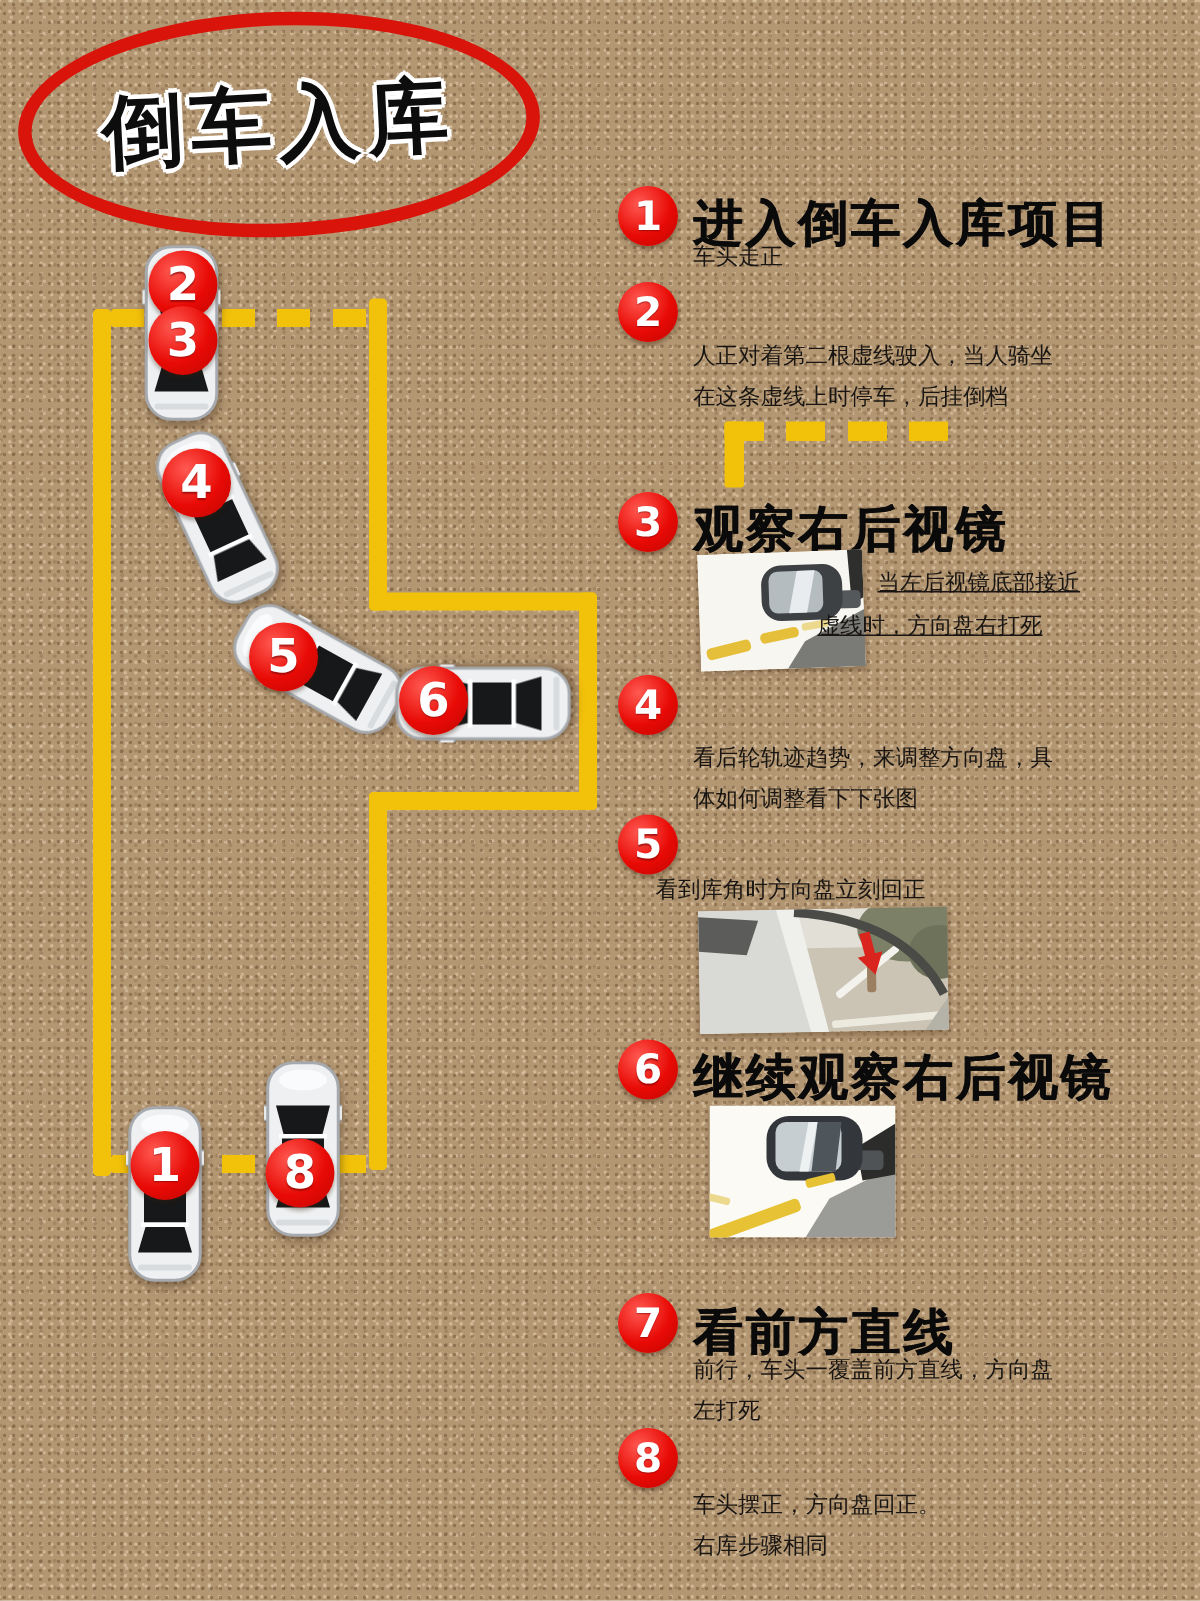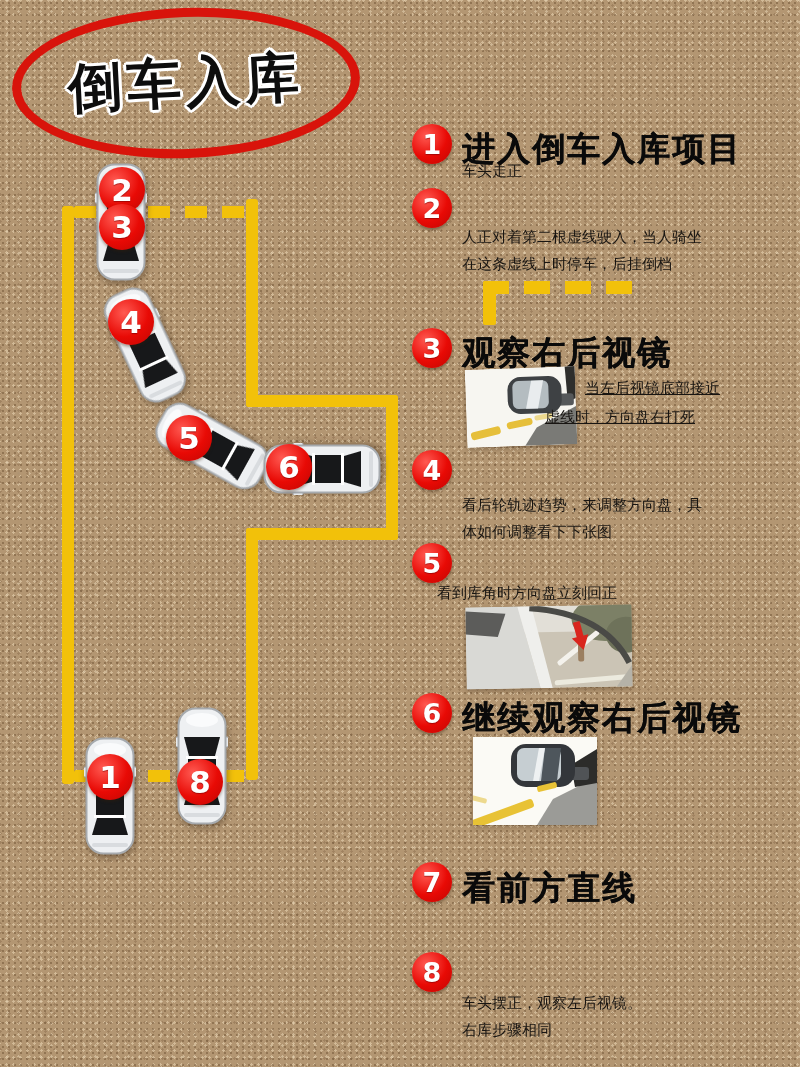--- a/index.html
+++ b/index.html
@@ -200,18 +200,20 @@
       <polygon points="72,11 88,11 84,44 68,44" fill="#4e565c"></polygon>
       <polygon points="66,11 72,11 66,44 60,44" fill="#eef1f2"></polygon>
       <rect x="-2" y="72" width="64" height="9" rx="3" fill="#e8c235" transform="rotate(-20 30 76)"></rect>
       <rect x="64" y="47" width="20" height="6" rx="2" fill="#e8c235" transform="rotate(-14 74 50)"></rect>
       <rect x="-2" y="60" width="16" height="5" rx="2" fill="#edd98e" transform="rotate(14 6 62)"></rect>
     </svg>
   </div>
 
   <div class="badge sbadge" style="left:412px;top:862px">7</div>
   <h2 class="step-title" style="left:462px;top:866px">看前方直线</h2>
+  <p class="step-body" style="left:462px;top:900px">前行，车头一覆盖前方直线，方向盘
+左打死</p>
 
   <div class="badge sbadge" style="left:412px;top:952px">8</div>
-  <p class="step-body" style="left:462px;top:990px">车头摆正，观察左后视镜。
+  <p class="step-body" style="left:462px;top:990px">车头摆正，方向盘回正。
 右库步骤相同</p>
 
 </div>
 
 </body></html>

